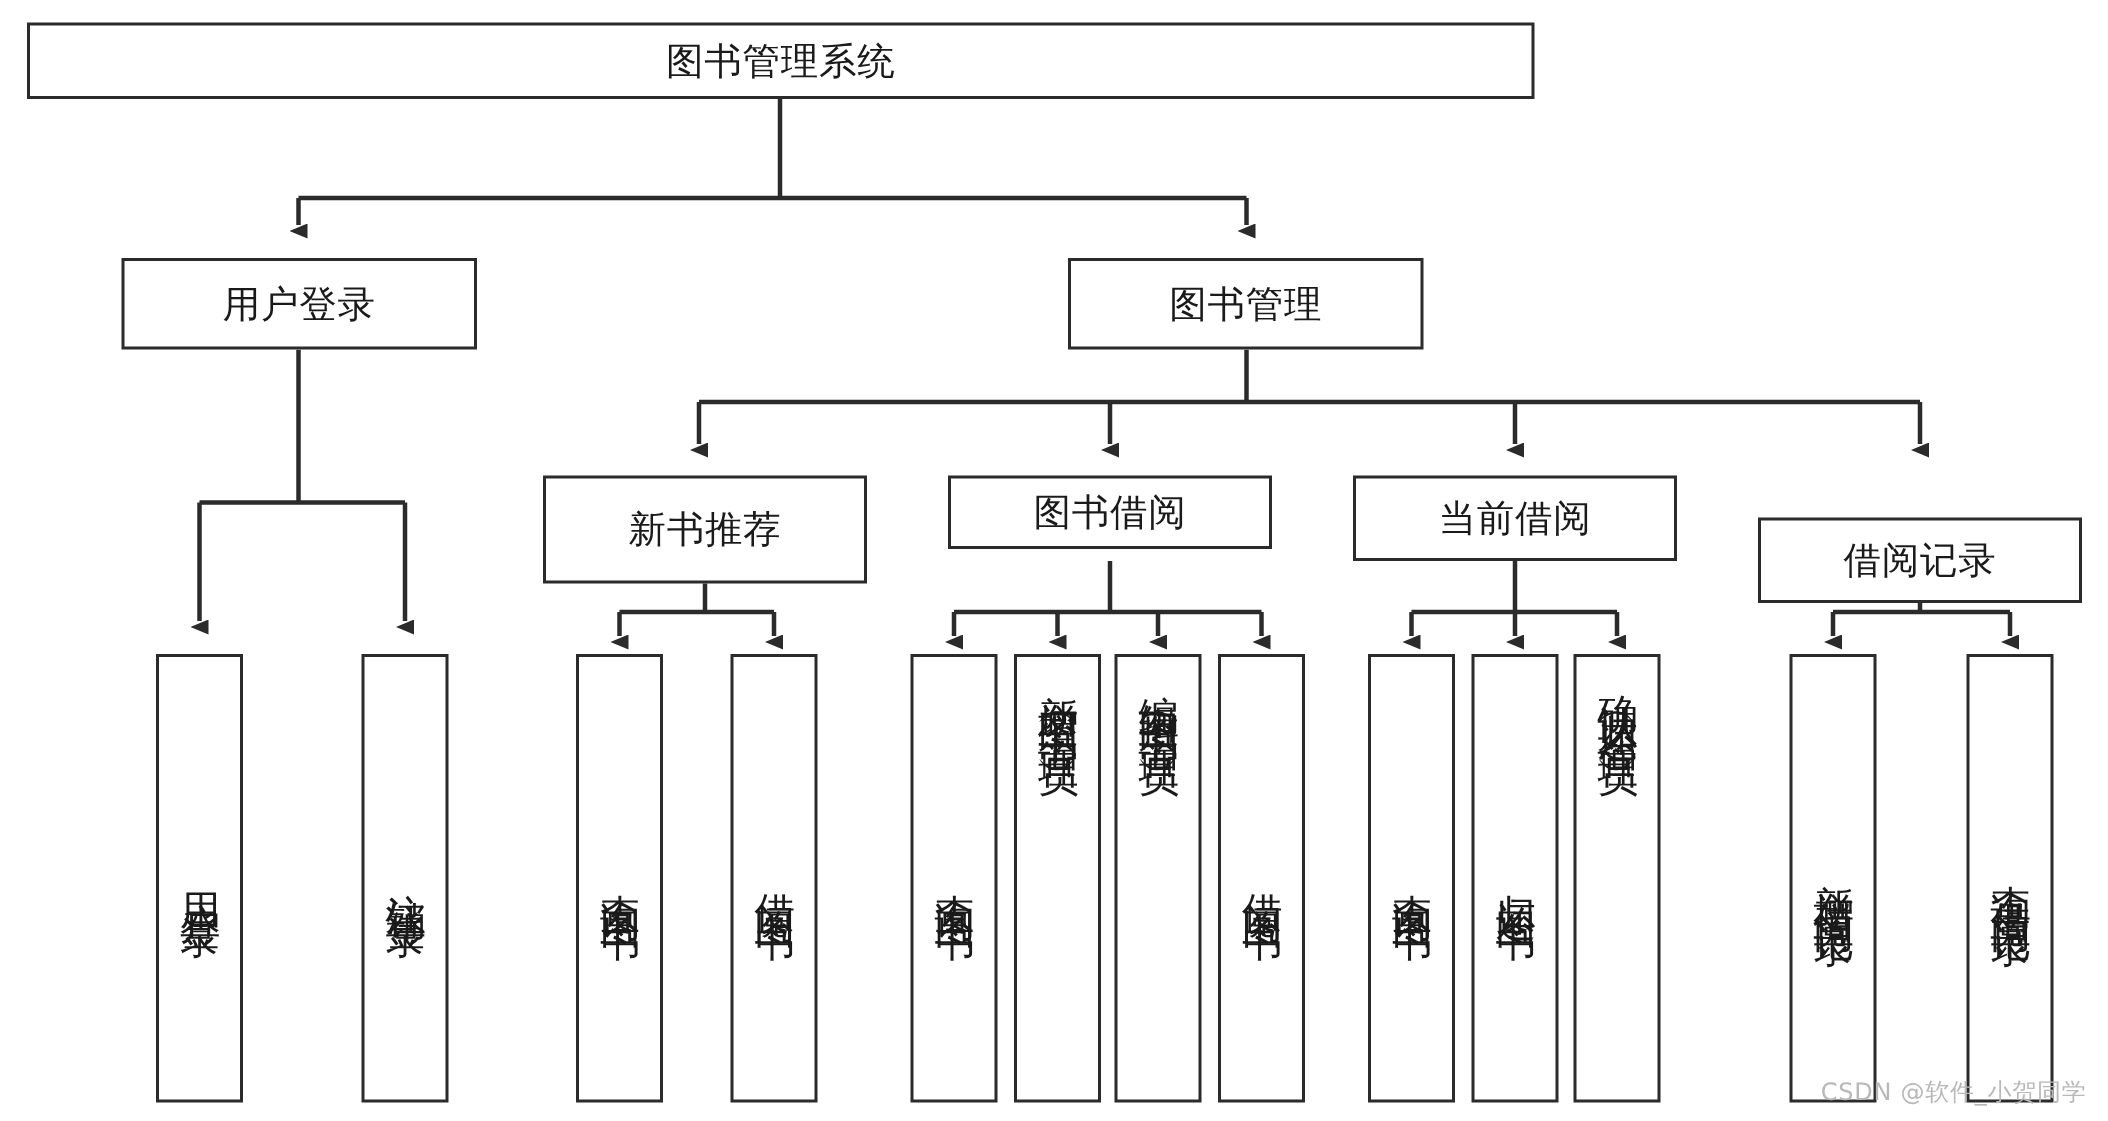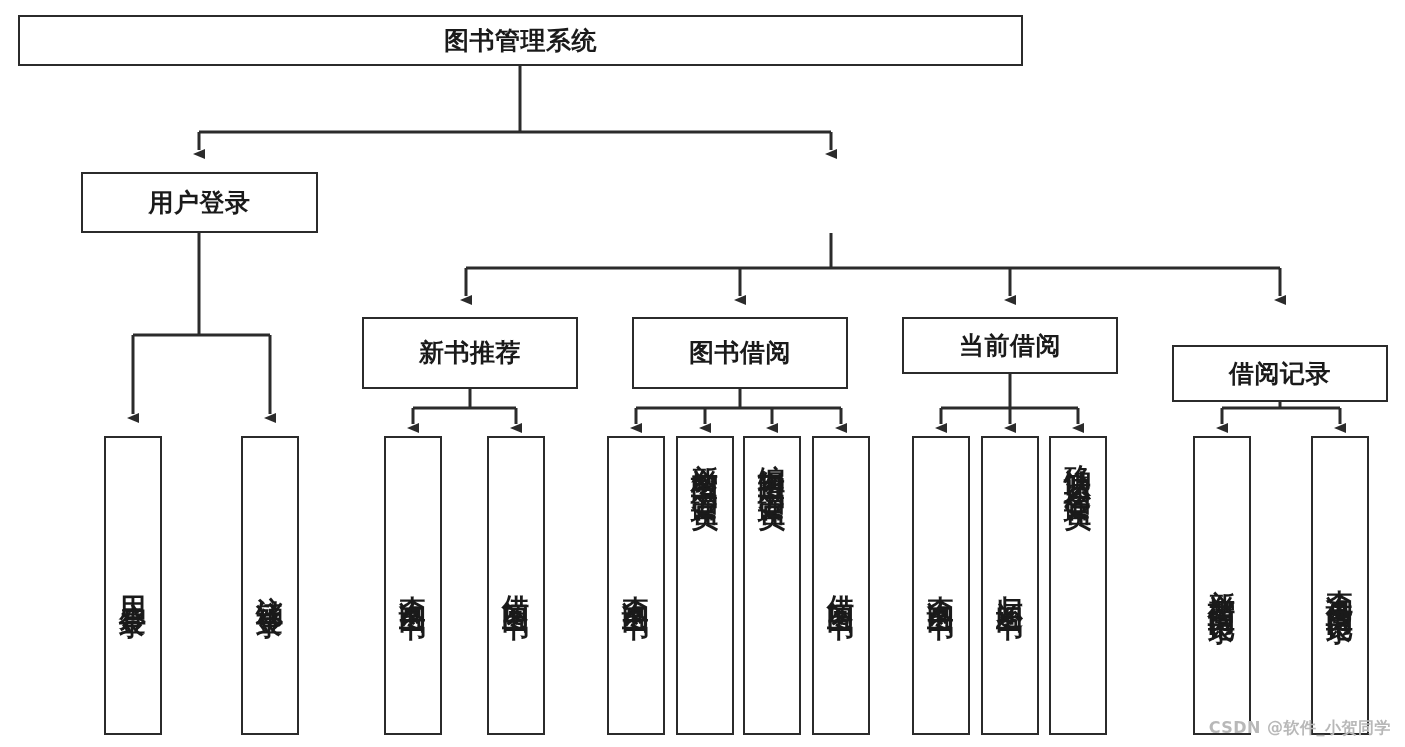--- a/index.html
+++ b/index.html
@@ -14,21 +14,20 @@
     position: relative;
     overflow: hidden;
     font-family: "DejaVu Sans", "Liberation Sans", sans-serif;
   }
   #diagram-root {
     position: absolute;
     left: 0;
     top: 0;
     width: 1405px;
     height: 747px;
-    font-weight: bold;
   }
   .node-box {
     position: absolute;
     box-sizing: border-box;
     background: #ffffff;
     border: 2px solid #2b2b2b;
     display: flex;
     align-items: center;
     justify-content: center;
     overflow: hidden;
@@ -142,26 +141,29 @@
   </svg>
 
   <div class="node-box node-h" style="left:18px; top:15px; width:1005px; height:51px;">
     <span class="node-label">图书管理系统</span>
   </div>
 
   <div class="node-box node-h" style="left:81px; top:172px; width:237px; height:61px;">
     <span class="node-label">用户登录</span>
   </div>
 
+  <div class="node-box node-h" style="left:712px; top:172px; width:237px; height:61px;">
+    <span class="node-label">图书管理</span>
+  </div>
 
   <div class="node-box node-h" style="left:362px; top:317px; width:216px; height:72px;">
     <span class="node-label">新书推荐</span>
   </div>
 
-  <div class="node-box node-h" style="left:632px; top:317px; width:216px; height:72px;">
+  <div class="node-box node-h" style="left:632px; top:317px; width:216px; height:49px;">
     <span class="node-label">图书借阅</span>
   </div>
 
   <div class="node-box node-h" style="left:902px; top:317px; width:216px; height:57px;">
     <span class="node-label">当前借阅</span>
   </div>
 
   <div class="node-box node-h" style="left:1172px; top:317px; width:216px; height:57px;margin-top:28px;">
     <span class="node-label">借阅记录</span>
   </div>

